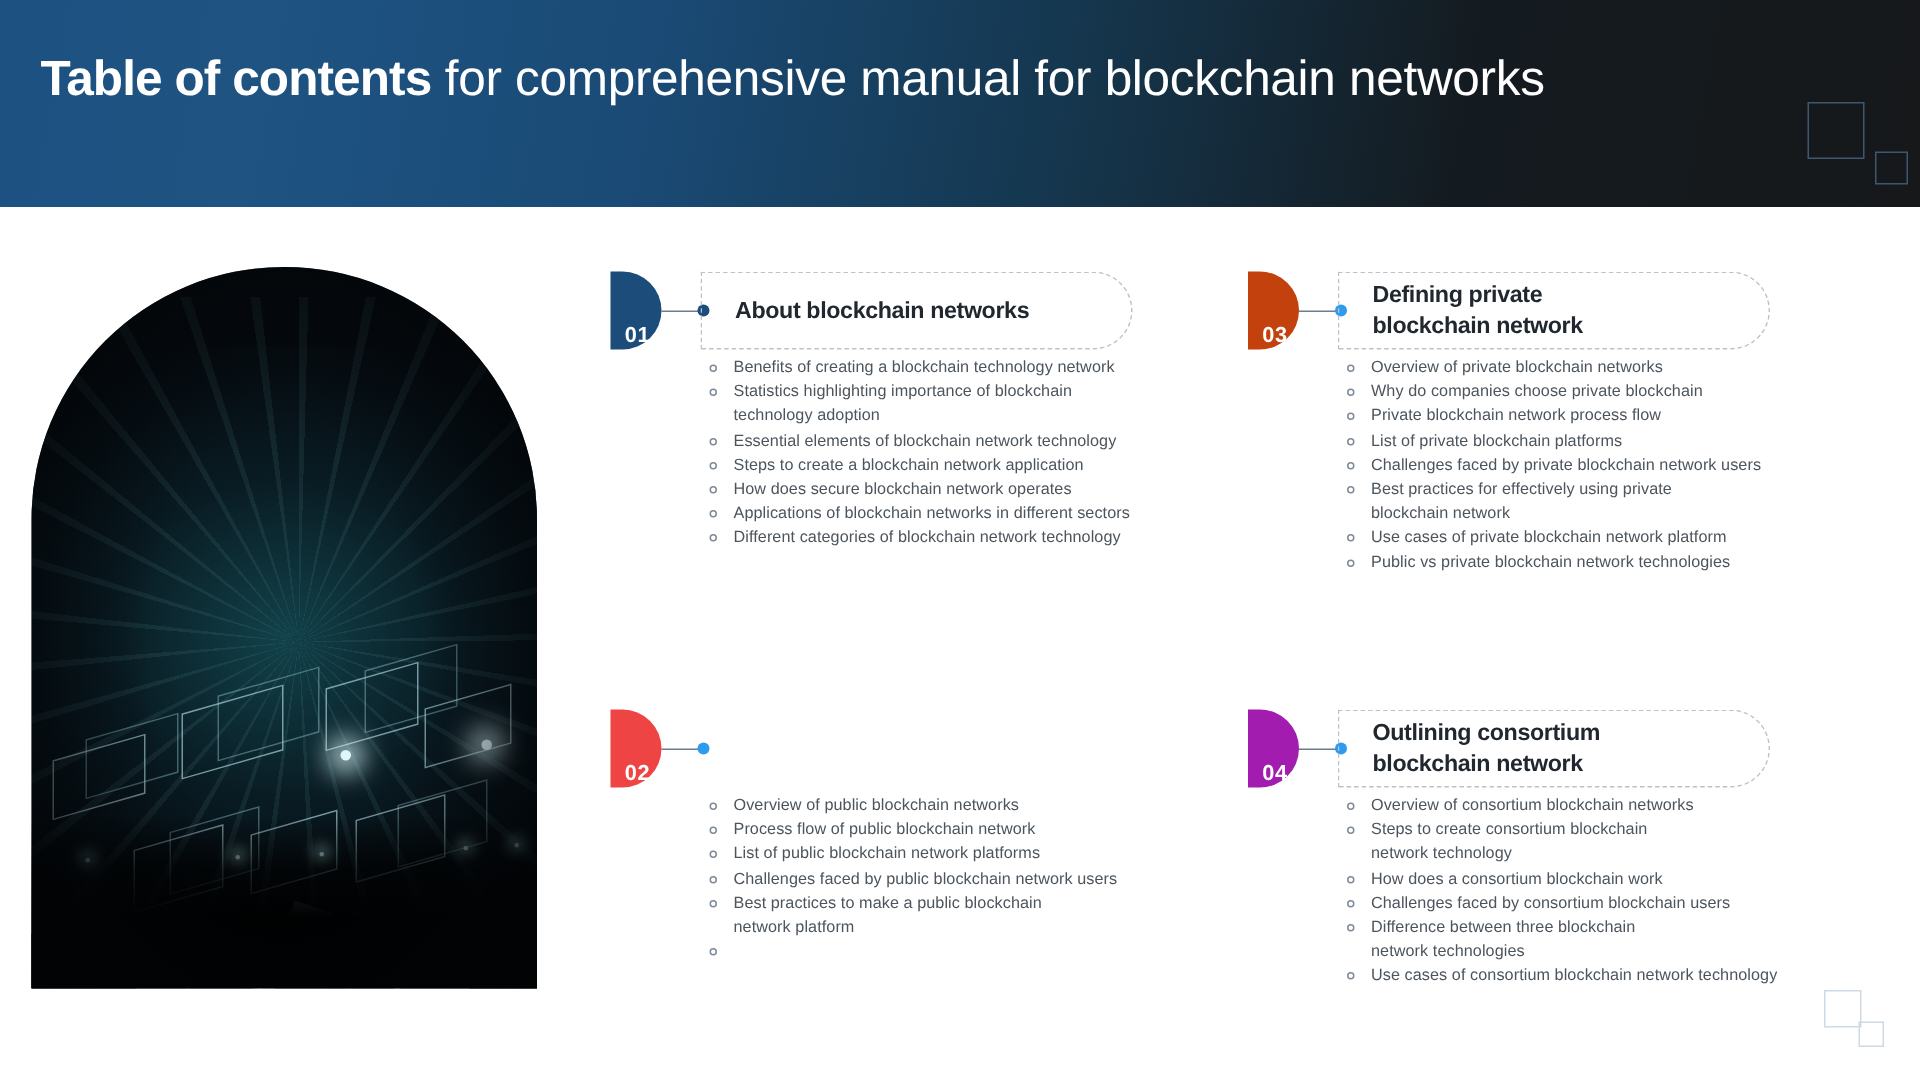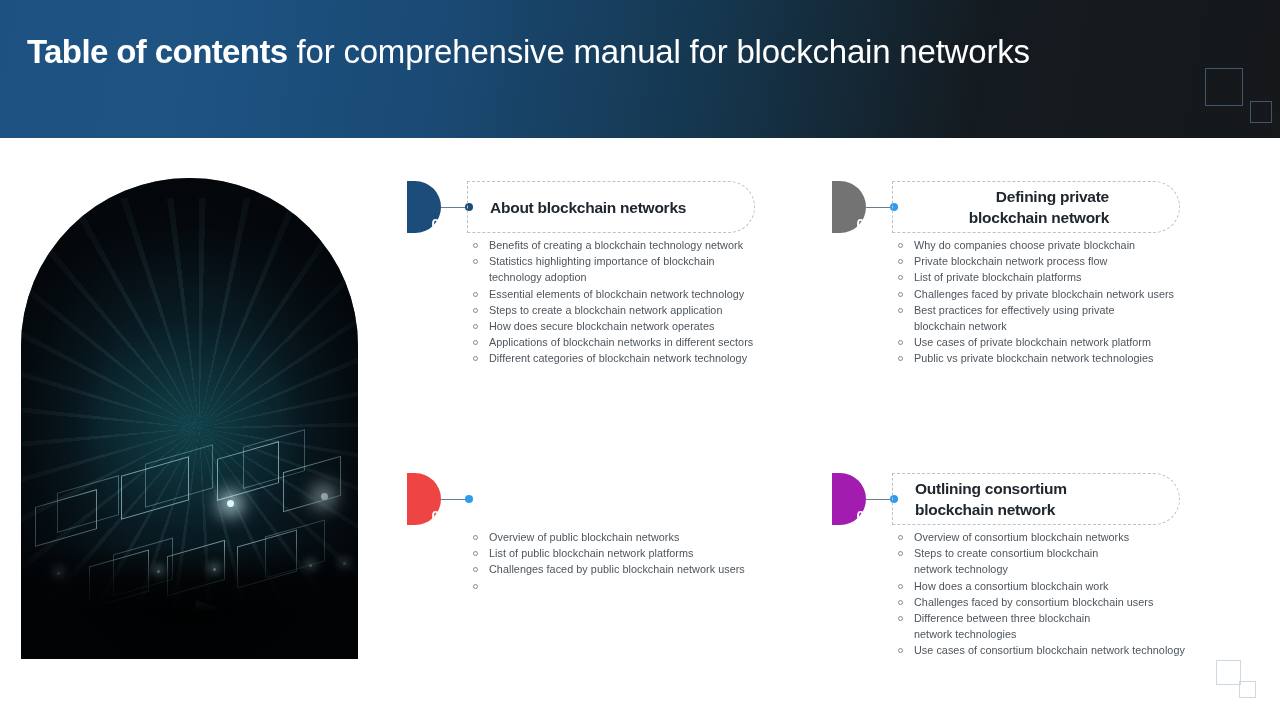--- a/index.html
+++ b/index.html
@@ -79,21 +79,21 @@
 
   
   .section { position: absolute; }
   .sec-head { position: relative; height: 52px; }
   .badge {
     position: absolute; left: 0; top: 0; width: 34px; height: 52px;
     border-radius: 0 26px 26px 0;
     display: flex; align-items: center; justify-content: center;
     color: #ffffff; font-size: 14.5px; font-weight: 700; letter-spacing: 0.4px;
   }
-  .badge span { position: relative; left: 16px; margin-top: 33px; }
+  .badge span { position: relative; left: 1px; margin-top: 33px; }
   .connector {
     position: absolute; top: 26px; left: 34px; width: 28px; height: 1.2px;
     background: #6b7d8d;
   }
   .dot {
     position: absolute; top: 22px; left: 58px; width: 8px; height: 8px;
     border-radius: 50%;
   }
   .title-box {
     position: absolute; left: 60px; top: 0; height: 52px;
@@ -216,30 +216,34 @@
         </div>
       <div class="bullet">
           <div class="ring"></div>
           <div class="txt">Different categories of blockchain network technology</div>
         </div>
     </div>
   </div>
 
   <div class="section" style="left:832px; top:181px; width:410px;">
     <div class="sec-head">
-      <div class="badge" style="background:#737373;">
+      <div class="badge" style="background:#c2410c;">
         <span>03</span>
       </div>
       <div class="connector"></div>
       <div class="dot" style="background:#2e9bef;"></div>
-      <div class="title-box" style="width:288px;text-align:right;">
+      <div class="title-box" style="width:288px;">
         <div class="title-text" style="width:230px;">Defining private blockchain network</div>
       </div>
     </div>
     <div class="bullets" style="top:56px; position:absolute;">
+      <div class="bullet">
+          <div class="ring"></div>
+          <div class="txt">Overview  of private blockchain networks</div>
+        </div>
       <div class="bullet">
           <div class="ring"></div>
           <div class="txt">Why do companies choose private blockchain</div>
         </div>
       <div class="bullet">
           <div class="ring"></div>
           <div class="txt">Private blockchain network process flow</div>
         </div>
       <div class="bullet">
           <div class="ring"></div>
@@ -273,25 +277,34 @@
       <div class="connector"></div>
       <div class="dot" style="background:#2e9bef;"></div>
     </div>
     <div class="bullets" style="top:56px; position:absolute;">
       <div class="bullet">
           <div class="ring"></div>
           <div class="txt">Overview  of public blockchain networks</div>
         </div>
       <div class="bullet">
           <div class="ring"></div>
+          <div class="txt">Process flow of public blockchain network</div>
+        </div>
+      <div class="bullet">
+          <div class="ring"></div>
           <div class="txt">List of public blockchain network platforms</div>
         </div>
       <div class="bullet">
           <div class="ring"></div>
           <div class="txt">Challenges faced by public blockchain network users</div>
+        </div>
+      <div class="bullet">
+          <div class="ring"></div>
+          <div class="txt">Best practices to make a public blockchain
+network platform</div>
         </div>
       <div class="bullet">
           <div class="ring"></div>
         </div>
     </div>
   </div>
 
   <div class="section" style="left:832px; top:473px; width:410px;">
     <div class="sec-head">
       <div class="badge" style="background:#a21caf;">

